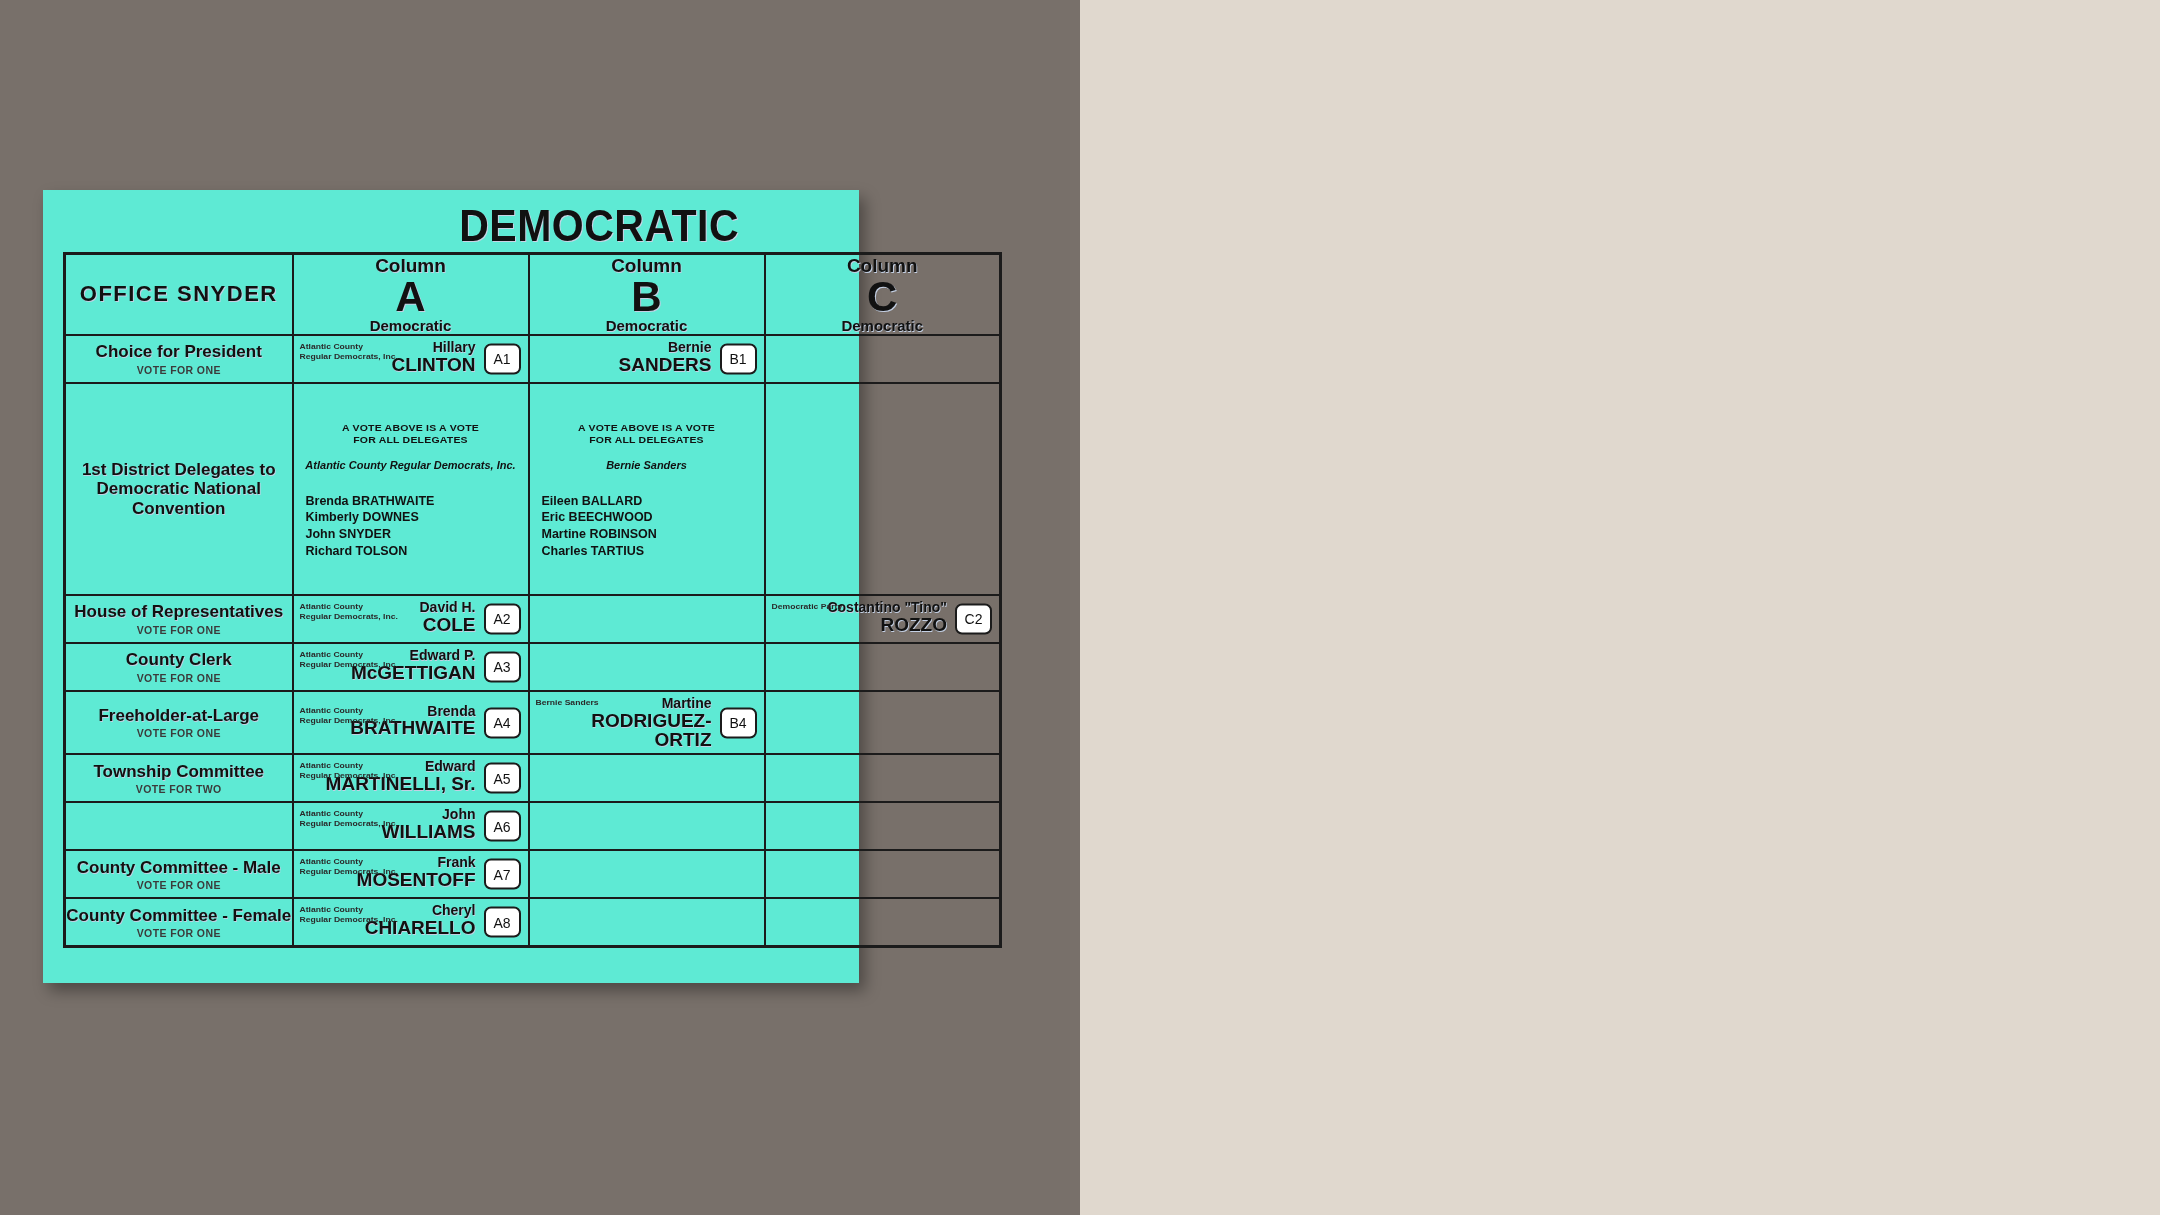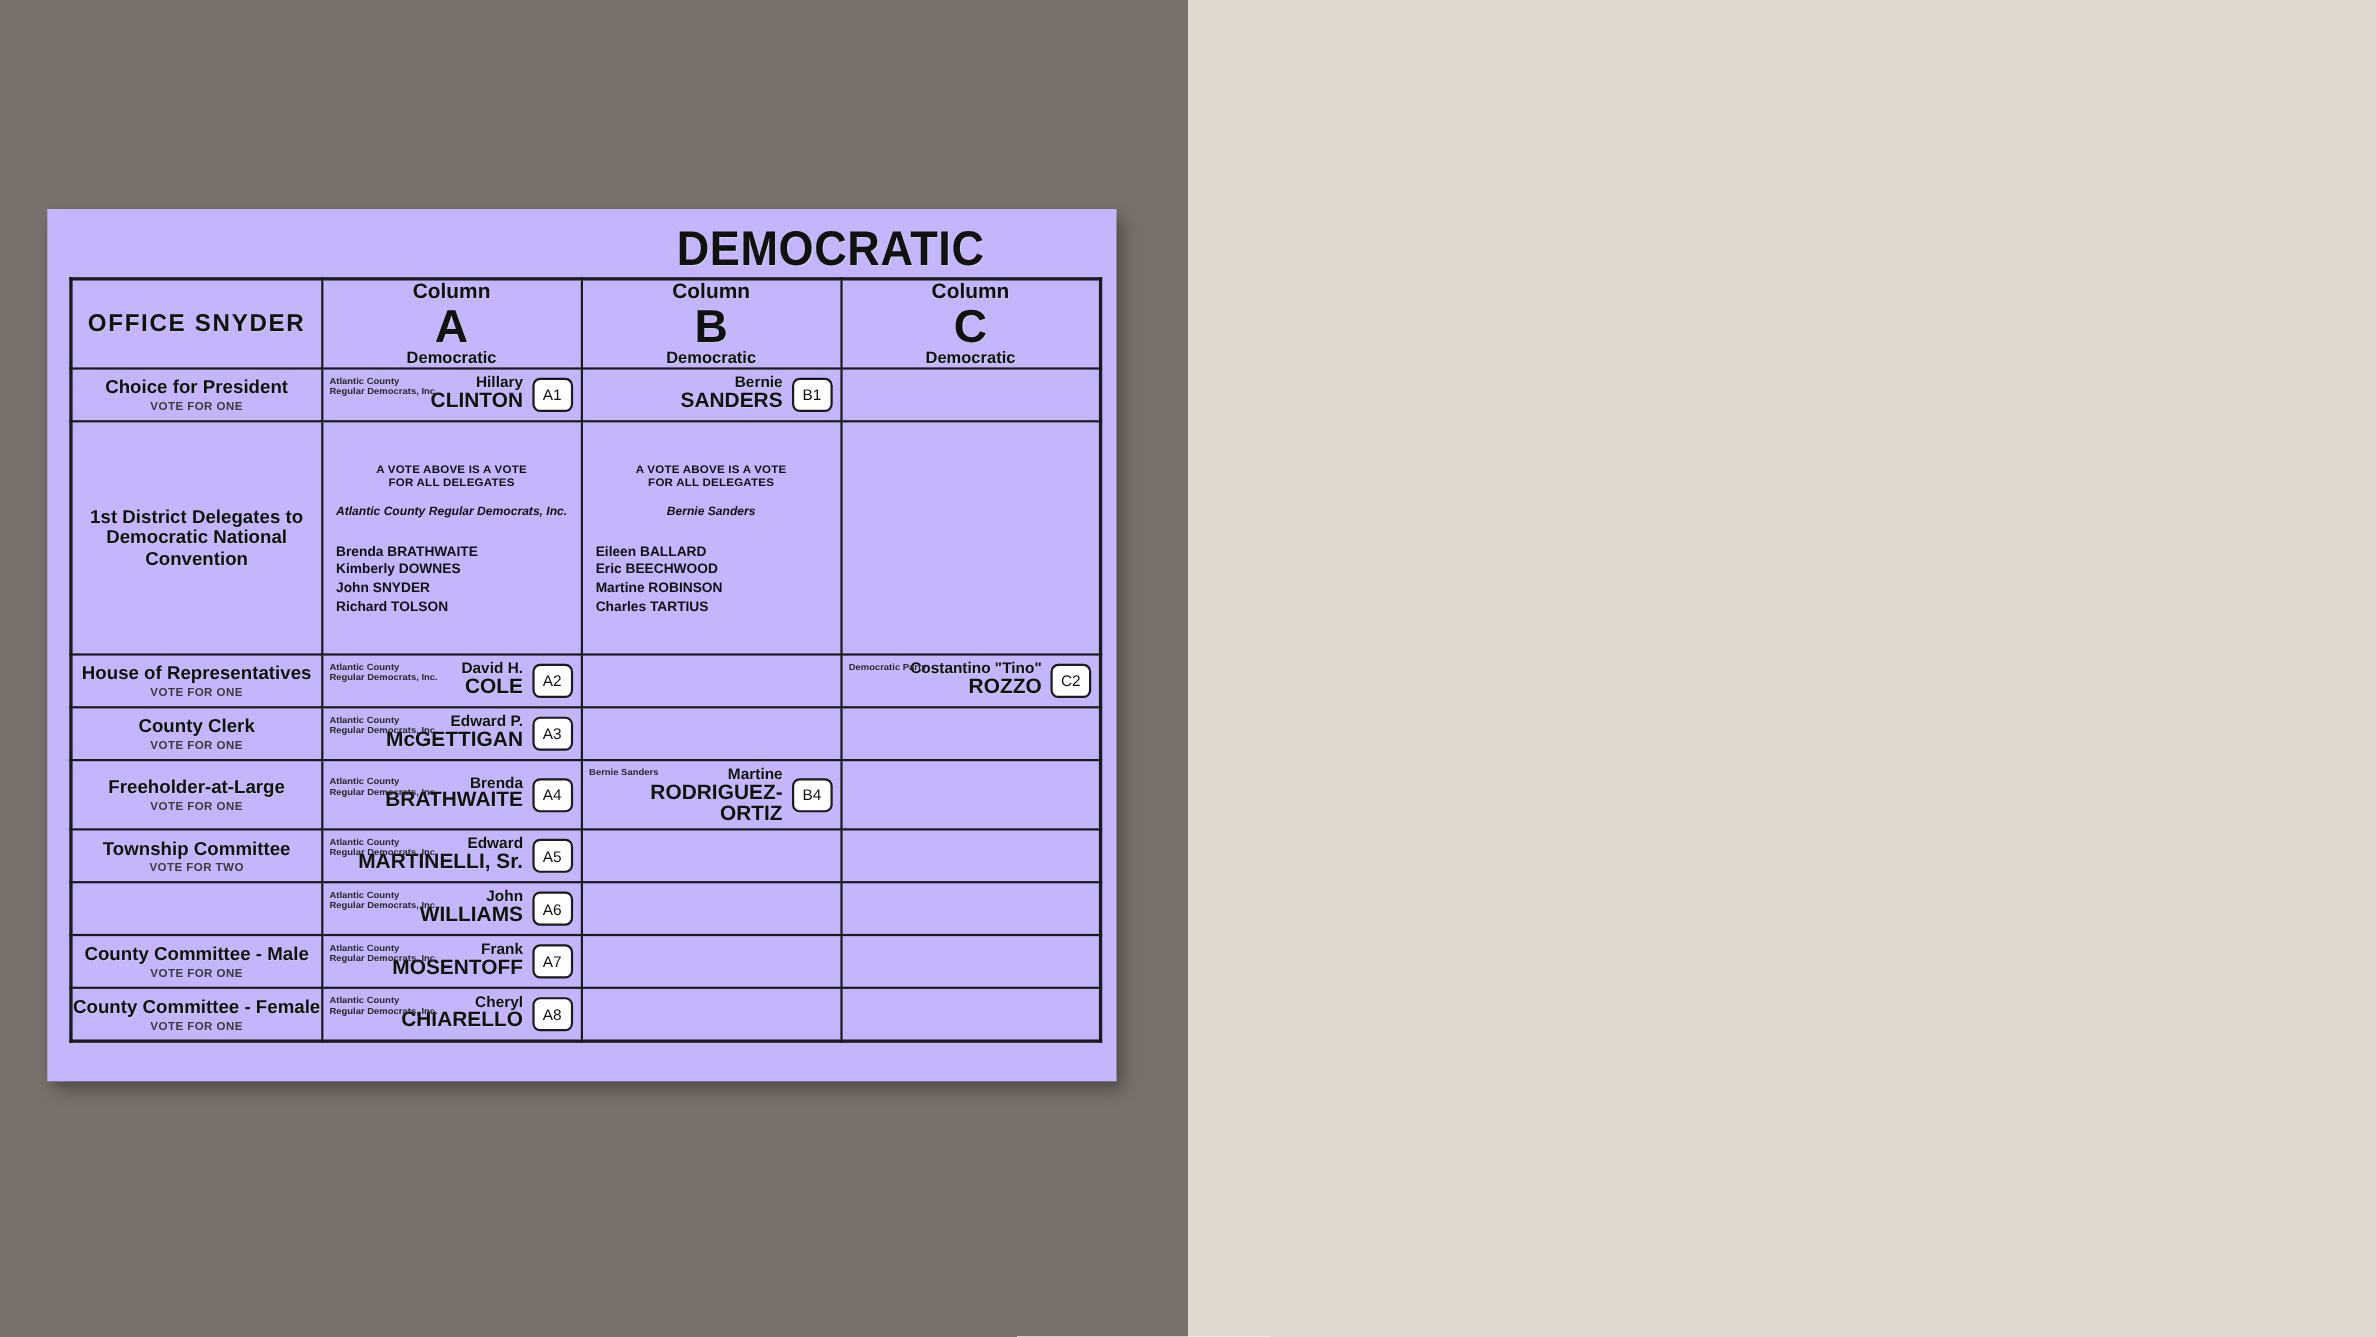--- a/index.html
+++ b/index.html
@@ -9,22 +9,22 @@
     background:#fff;overflow:hidden;
   }
   .stage{position:relative;width:2160px;height:1215px;}
 
   
   .panel-left{position:absolute;left:0;top:0;width:1080px;height:1215px;background:#78706a;}
   .panel-right{position:absolute;left:1080px;top:0;width:1080px;height:1215px;background:#e0d8ce;}
 
   
   .ballot-l{
-    position:absolute;left:43px;top:190px;width:972px;height:793px;
-    background:#c4b5fd;
+    position:absolute;left:43px;top:190px;width:816px;height:793px;
+    background:#5eead4;
     box-shadow:6px 8px 14px rgba(0,0,0,.35);
   }
   .ballot-l-inner{position:relative;width:100%;height:100%;}
   .dem-title{
     position:absolute;right:120px;top:13px;
     font-size:41px;font-weight:bold;letter-spacing:.5px;color:#111;
     font-family:"Liberation Sans", sans-serif;
     text-shadow:1px 1px 0 #c9d4e6;
     transform:scaleY(1.08);
   }

